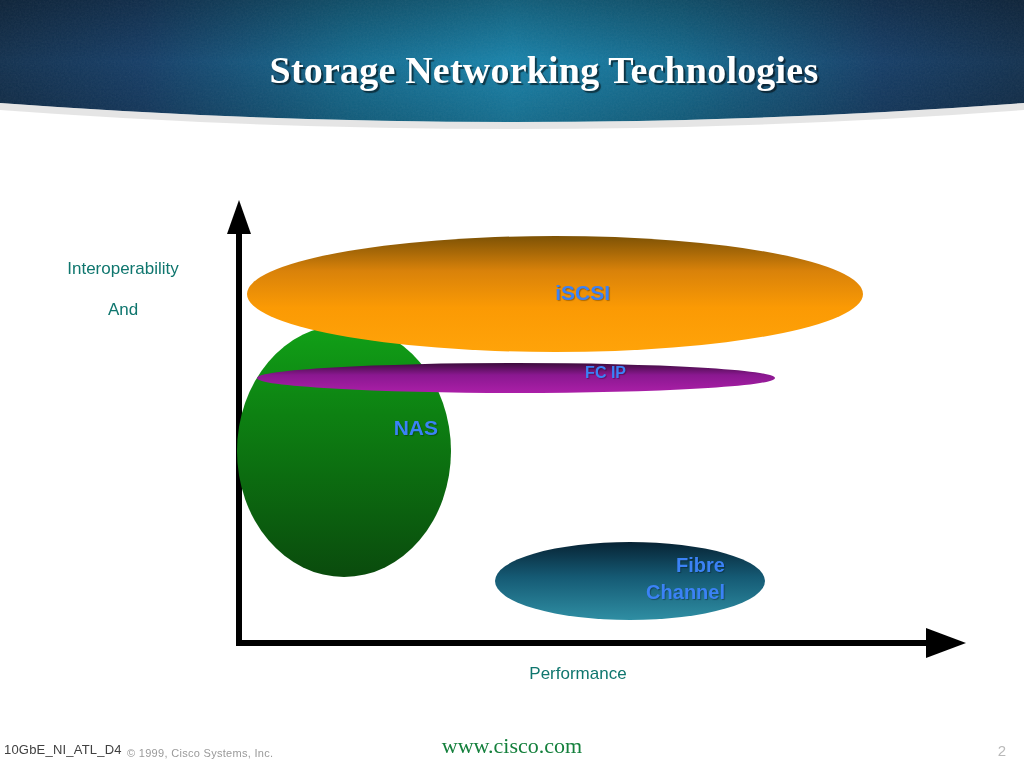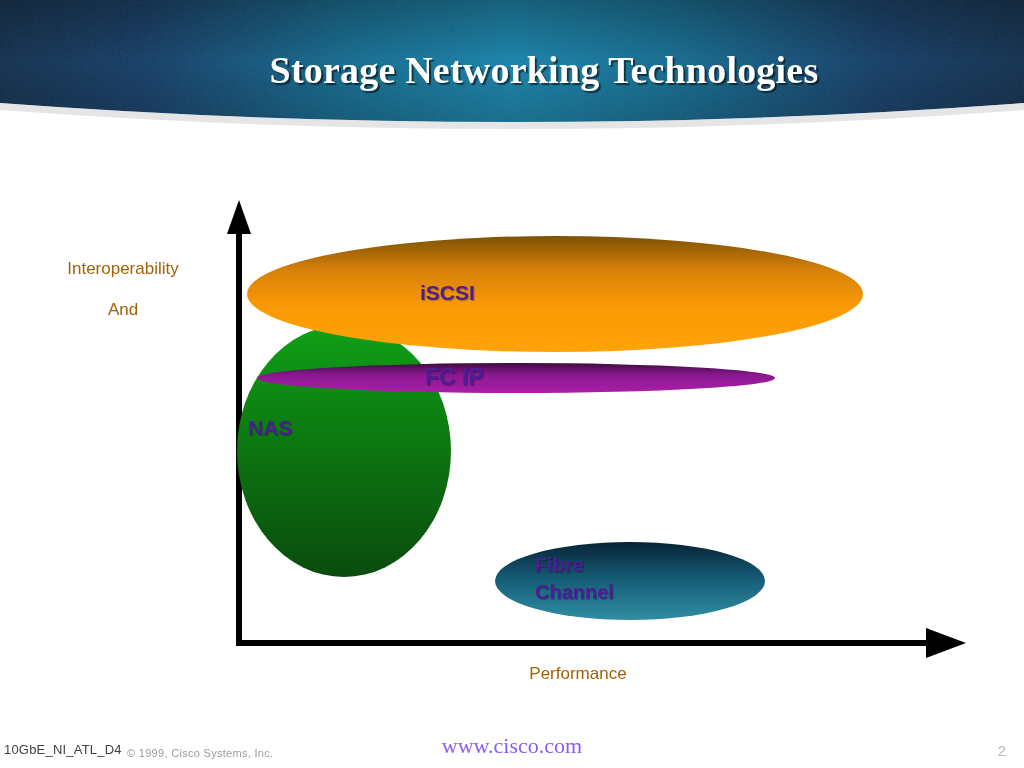--- a/index.html
+++ b/index.html
@@ -48,51 +48,51 @@
   #chart-area {
     position: absolute;
     left: 0; top: 136px;
     width: 1024px;
     height: 570px;
   }
   #chart-svg { position: absolute; left: 0; top: 0; }
 
   .axis-label {
     position: absolute;
-    color: #a16207;
+    color: #0f766e;
     font-size: 17px;
     font-family: "Liberation Sans", sans-serif;
     white-space: nowrap;
   }
   #y-axis-label {
     left: 32px;
     top: 112px;
     width: 182px;
     text-align: center;
     line-height: 41px;
   }
   #x-axis-label {
     left: 455px;
     top: 528px;
     width: 246px;
     text-align: center;
   }
 
   .bubble-label {
     position: absolute;
-    color: #4c1d95;
+    color: #3b82f6;
     font-weight: bold;
     font-family: "Liberation Sans", sans-serif;
-    text-align: left;
+    text-align: right;
     white-space: pre-line;
     text-shadow: 1px 1px 1px rgba(0,0,0,0.30);
     pointer-events: none;
   }
   #label-iscsi   { left: 420px; top: 145px; width: 190px; font-size: 21px; }
-  #label-fcip    { left: 425px; top: 228px; width: 190px; font-size: 23px; }
+  #label-fcip    { left: 436px; top: 228px; width: 190px; font-size: 16px; }
   #label-nas     { left: 248px; top: 280px; width: 190px; font-size: 21px; }
   #label-fc      { left: 535px; top: 416px; width: 190px; font-size: 20px; line-height: 27px; }
 
   
   #slide-footer {
     position: absolute;
     left: 0;
     top: 706px;
     width: 1024px;
     height: 62px;
@@ -116,21 +116,21 @@
     letter-spacing: 0.3px;
   }
   #footer-url {
     position: absolute;
     left: 0;
     top: 27px;
     width: 1024px;
     text-align: center;
     font-family: "Liberation Serif", serif;
     font-size: 22px;
-    color: #8b5cf6;
+    color: #15803d;
   }
   #footer-page-number {
     position: absolute;
     right: 18px;
     top: 36px;
     font-size: 15px;
     color: #b9b9b9;
     font-family: "Liberation Sans", sans-serif;
   }
 </style>

